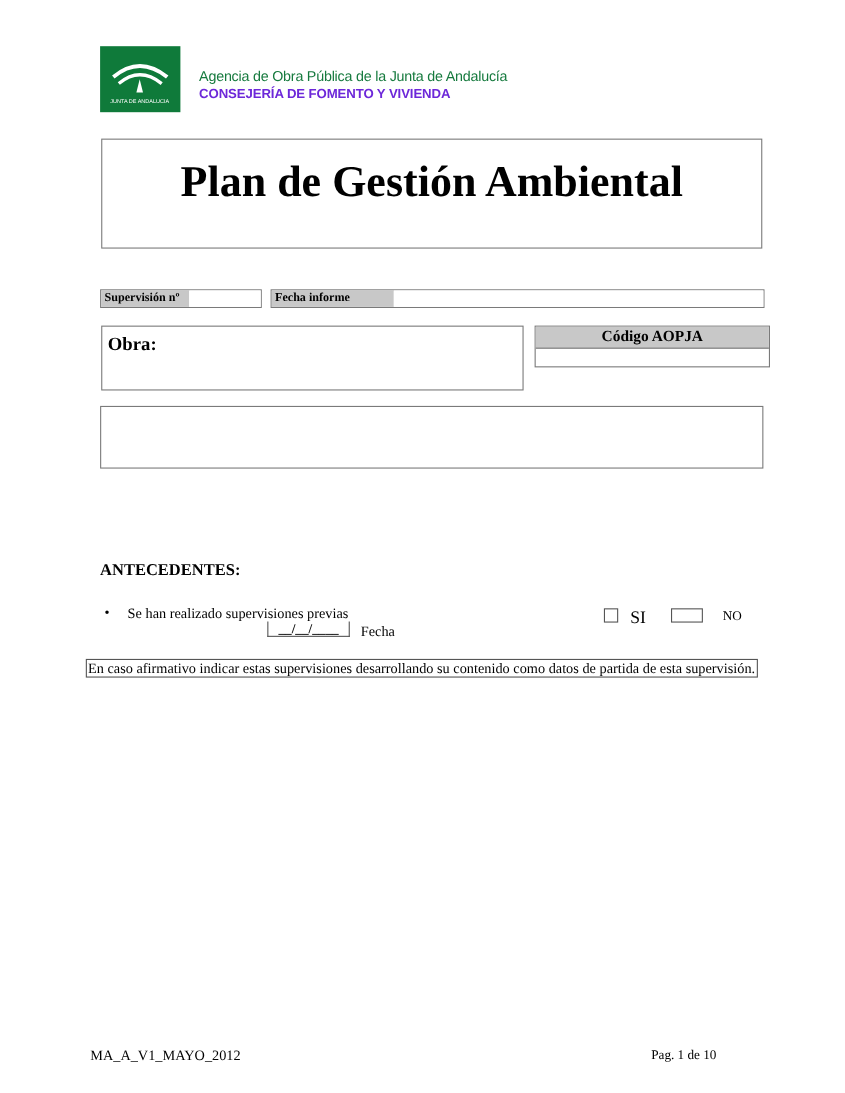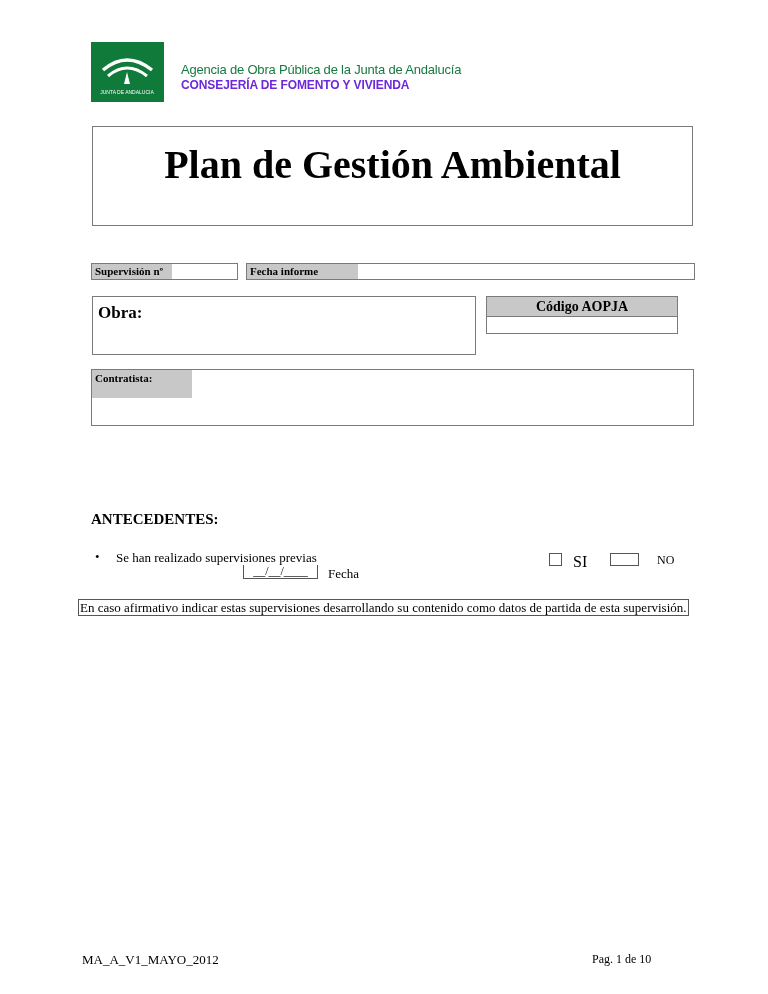--- a/index.html
+++ b/index.html
@@ -26,34 +26,34 @@
   .field .val { flex:1; background:#fff; }
 
   .sup-field { left:91px; top:263px; width:147px; height:17px; }
   .sup-field .lbl { width:80px; }
   .fecha-field { left:246px; top:263px; width:449px; height:17px; }
   .fecha-field .lbl { width:111px; }
 
   .obra-box { left:92px; top:296px; width:384px; height:59px; border:1px solid #7a7a7a; box-sizing:border-box; }
   .obra-label { font-size:17px; font-weight:bold; padding:6px 5px; }
 
-  .codigo-box { left:486px; top:296px; width:192px; height:38px; border:1px solid #7a7a7a; box-sizing:border-box; }
+  .codigo-box { left:486px; top:296px; width:214px; height:38px; border:1px solid #7a7a7a; box-sizing:border-box; }
   .codigo-head { background:#c8c8c8; height:19px; text-align:center; font-size:14px; font-weight:bold; line-height:19px; border-bottom:1px solid #7a7a7a; }
 
   .contr-table { left:91px; top:369px; width:603px; height:57px; border:1px solid #7a7a7a; box-sizing:border-box; }
   .contr-row { display:flex; height:28px; }
   .contr-row + .contr-row { border-top:1px solid #555; }
   .contr-row .lbl { width:100px; background:#c8c8c8; font-size:11px; font-weight:bold; padding:2px 3px; line-height:13px; box-sizing:border-box; }
   .contr-row .val { flex:1; }
 
   .antec { left:91px; top:511px; font-size:15px; font-weight:bold; }
 
   .bullet { left:95px; top:549px; font-size:13px; }
   .bullet-text { left:116px; top:550px; font-size:13px; }
-  .date-box { left:243px; top:565px; width:75px; height:14px; border:1px solid #555; border-top:none; box-sizing:border-box; font-size:12px; line-height:12px; text-align:center; }
+  .date-box { left:243px; top:565px; width:75px; height:14px; border:1px solid #555; border-top:none; box-sizing:border-box; font-size:12px; line-height:12px; text-align:center;font-weight:bold; }
   .fecha-lbl { left:328px; top:566px; font-size:13px; }
 
   .chk-si { left:549px; top:553px; width:13px; height:13px; border:1px solid #555; box-sizing:border-box; }
   .si-lbl { left:573px; top:553px; font-size:16px; }
   .chk-no { left:610px; top:553px; width:29px; height:13px; border:1px solid #555; box-sizing:border-box; }
   .no-lbl { left:657px; top:553px; font-size:12px; }
 
   .note { left:78px; top:599px; width:613px; font-size:13px; line-height:17px; text-align:justify; }
   .note span { border:1px solid #555; box-decoration-break:clone; -webkit-box-decoration-break:clone; padding:0 1px; }
 
@@ -91,24 +91,20 @@
 <div class="abs obra-box">
   <div class="obra-label">Obra:</div>
 </div>
 
 <div class="abs codigo-box">
   <div class="codigo-head">Código AOPJA</div>
   <div style="height:17px;"></div>
 </div>
 
 <div class="abs contr-table">
-  <div class="contr-row">
-    <div class="lbl">Contratista:</div>
-    <div class="val"></div>
-  </div>
 </div>
 
 <div class="abs antec">ANTECEDENTES:</div>
 
 <div class="abs bullet">•</div>
 <div class="abs bullet-text">Se han realizado supervisiones previas</div>
 <div class="abs date-box">__/__/____</div>
 <div class="abs fecha-lbl">Fecha</div>
 
 <div class="abs chk-si"></div>

